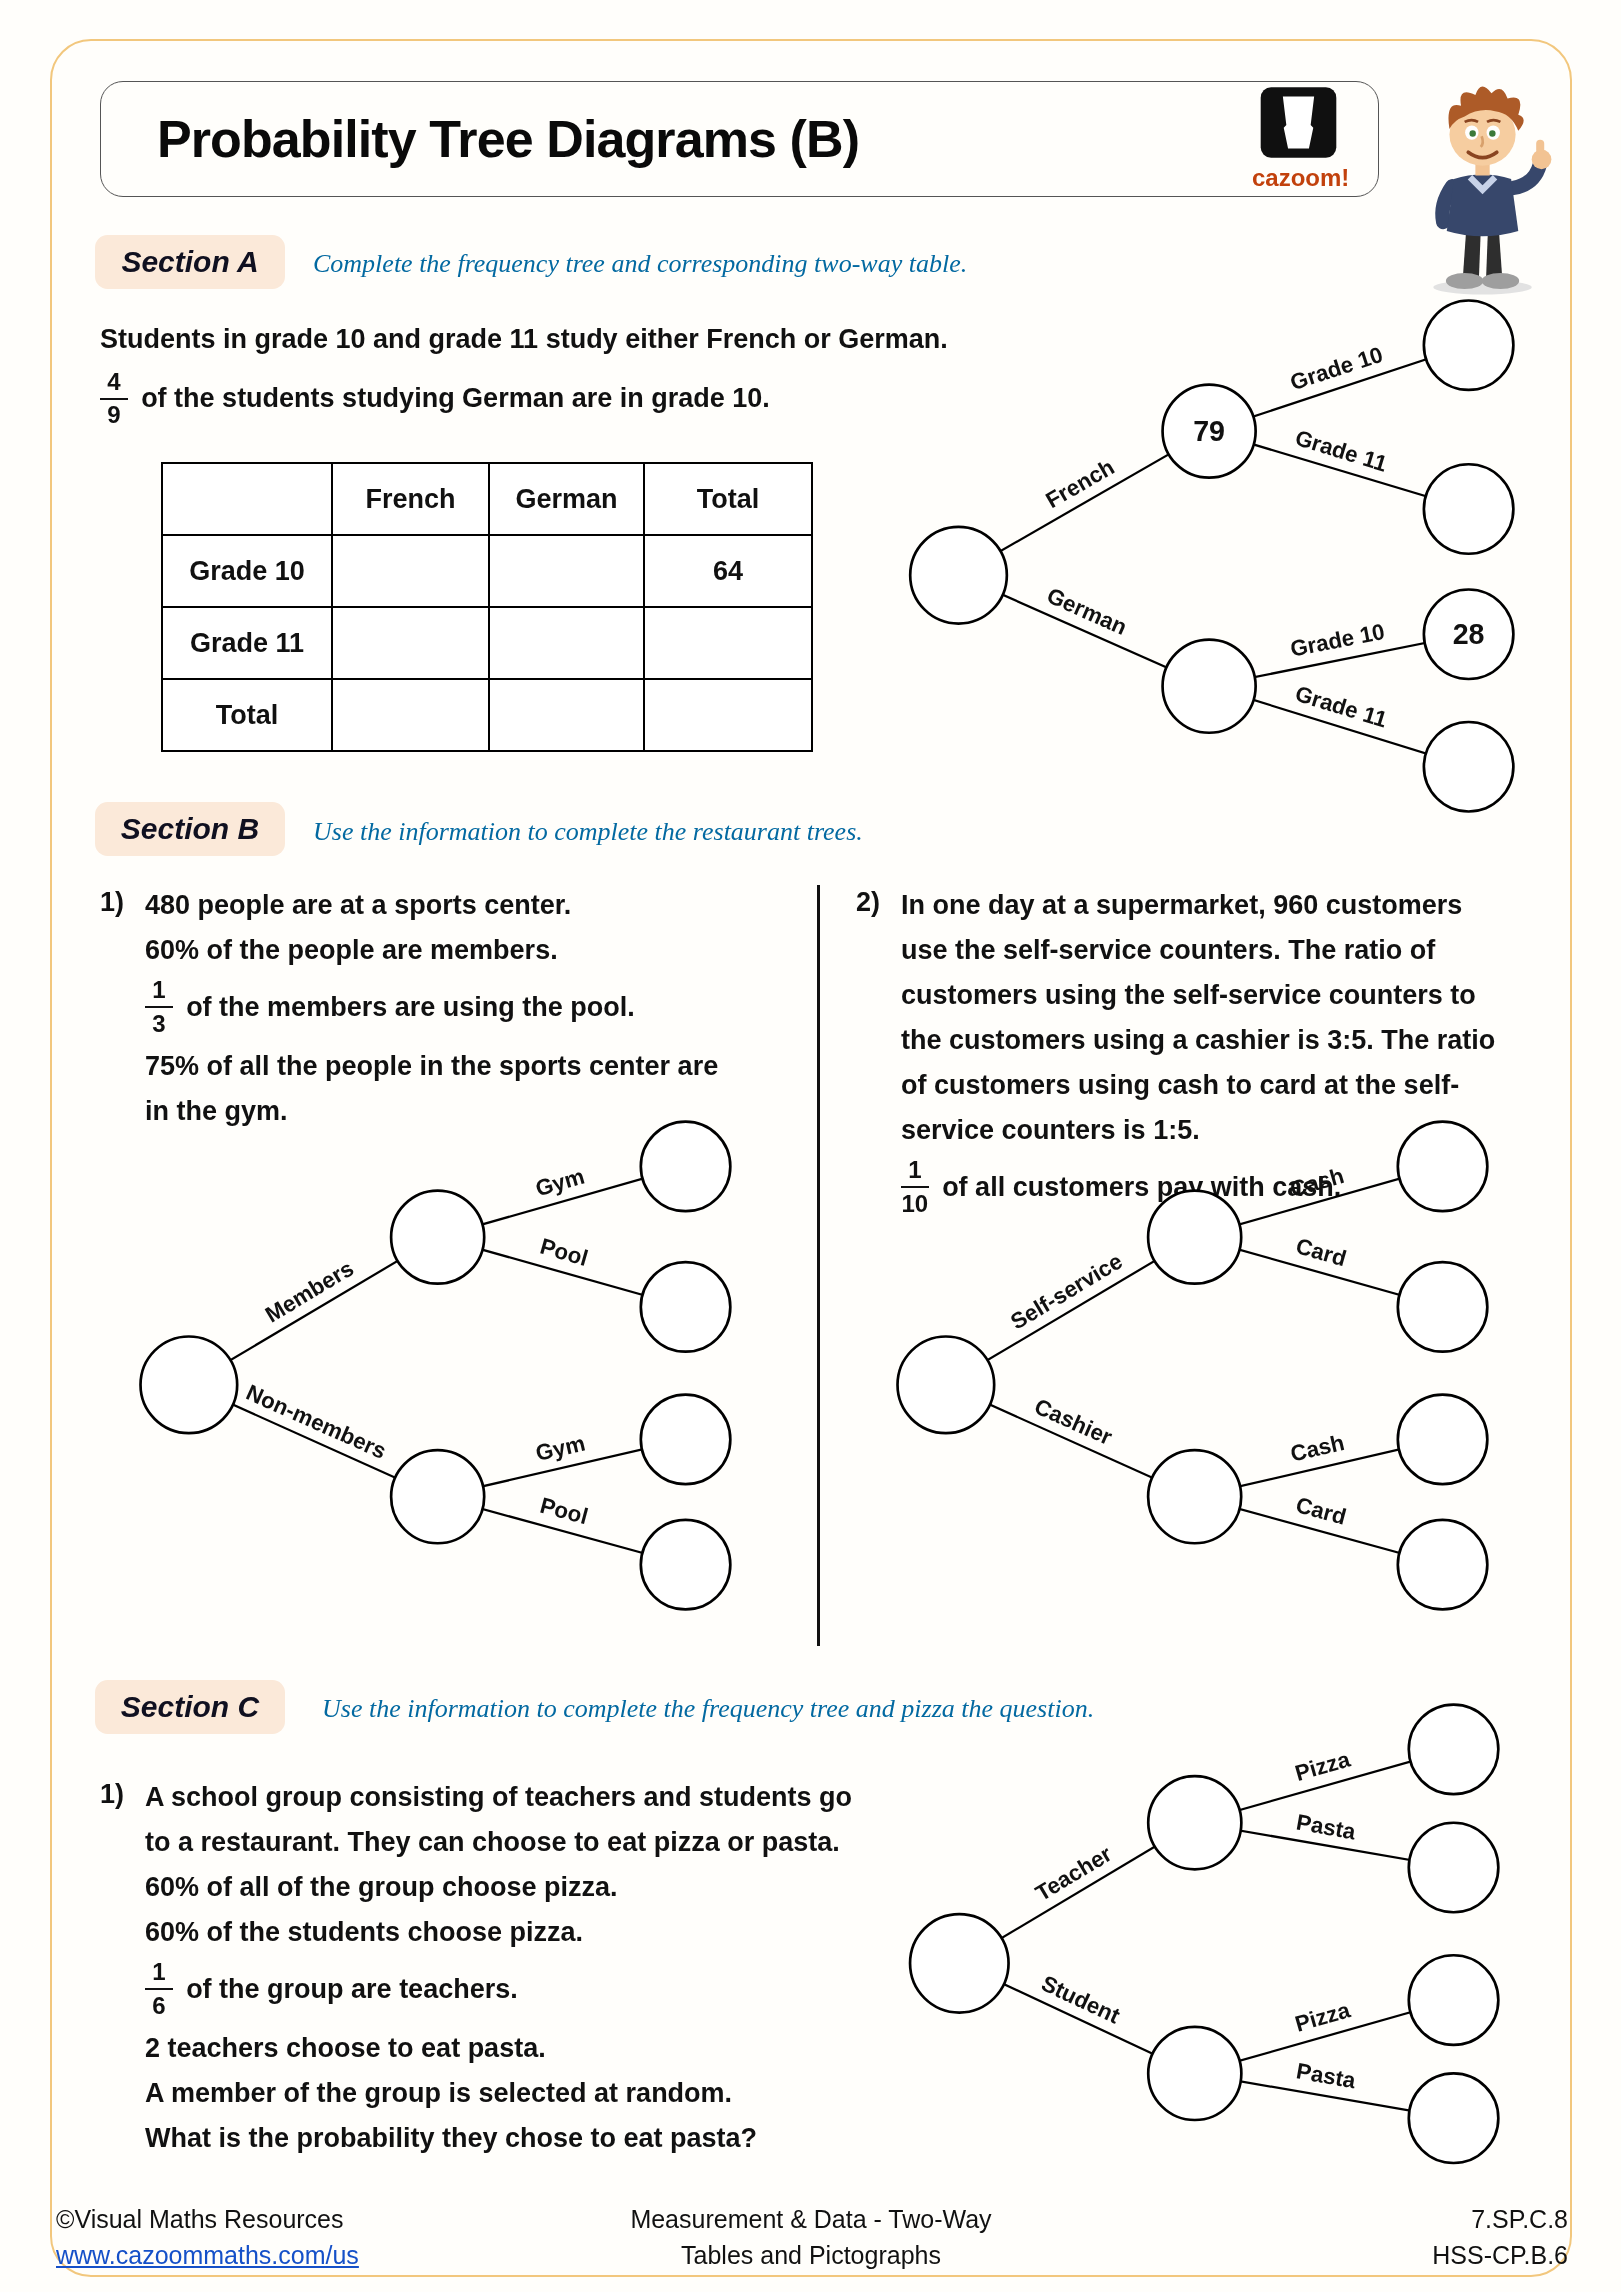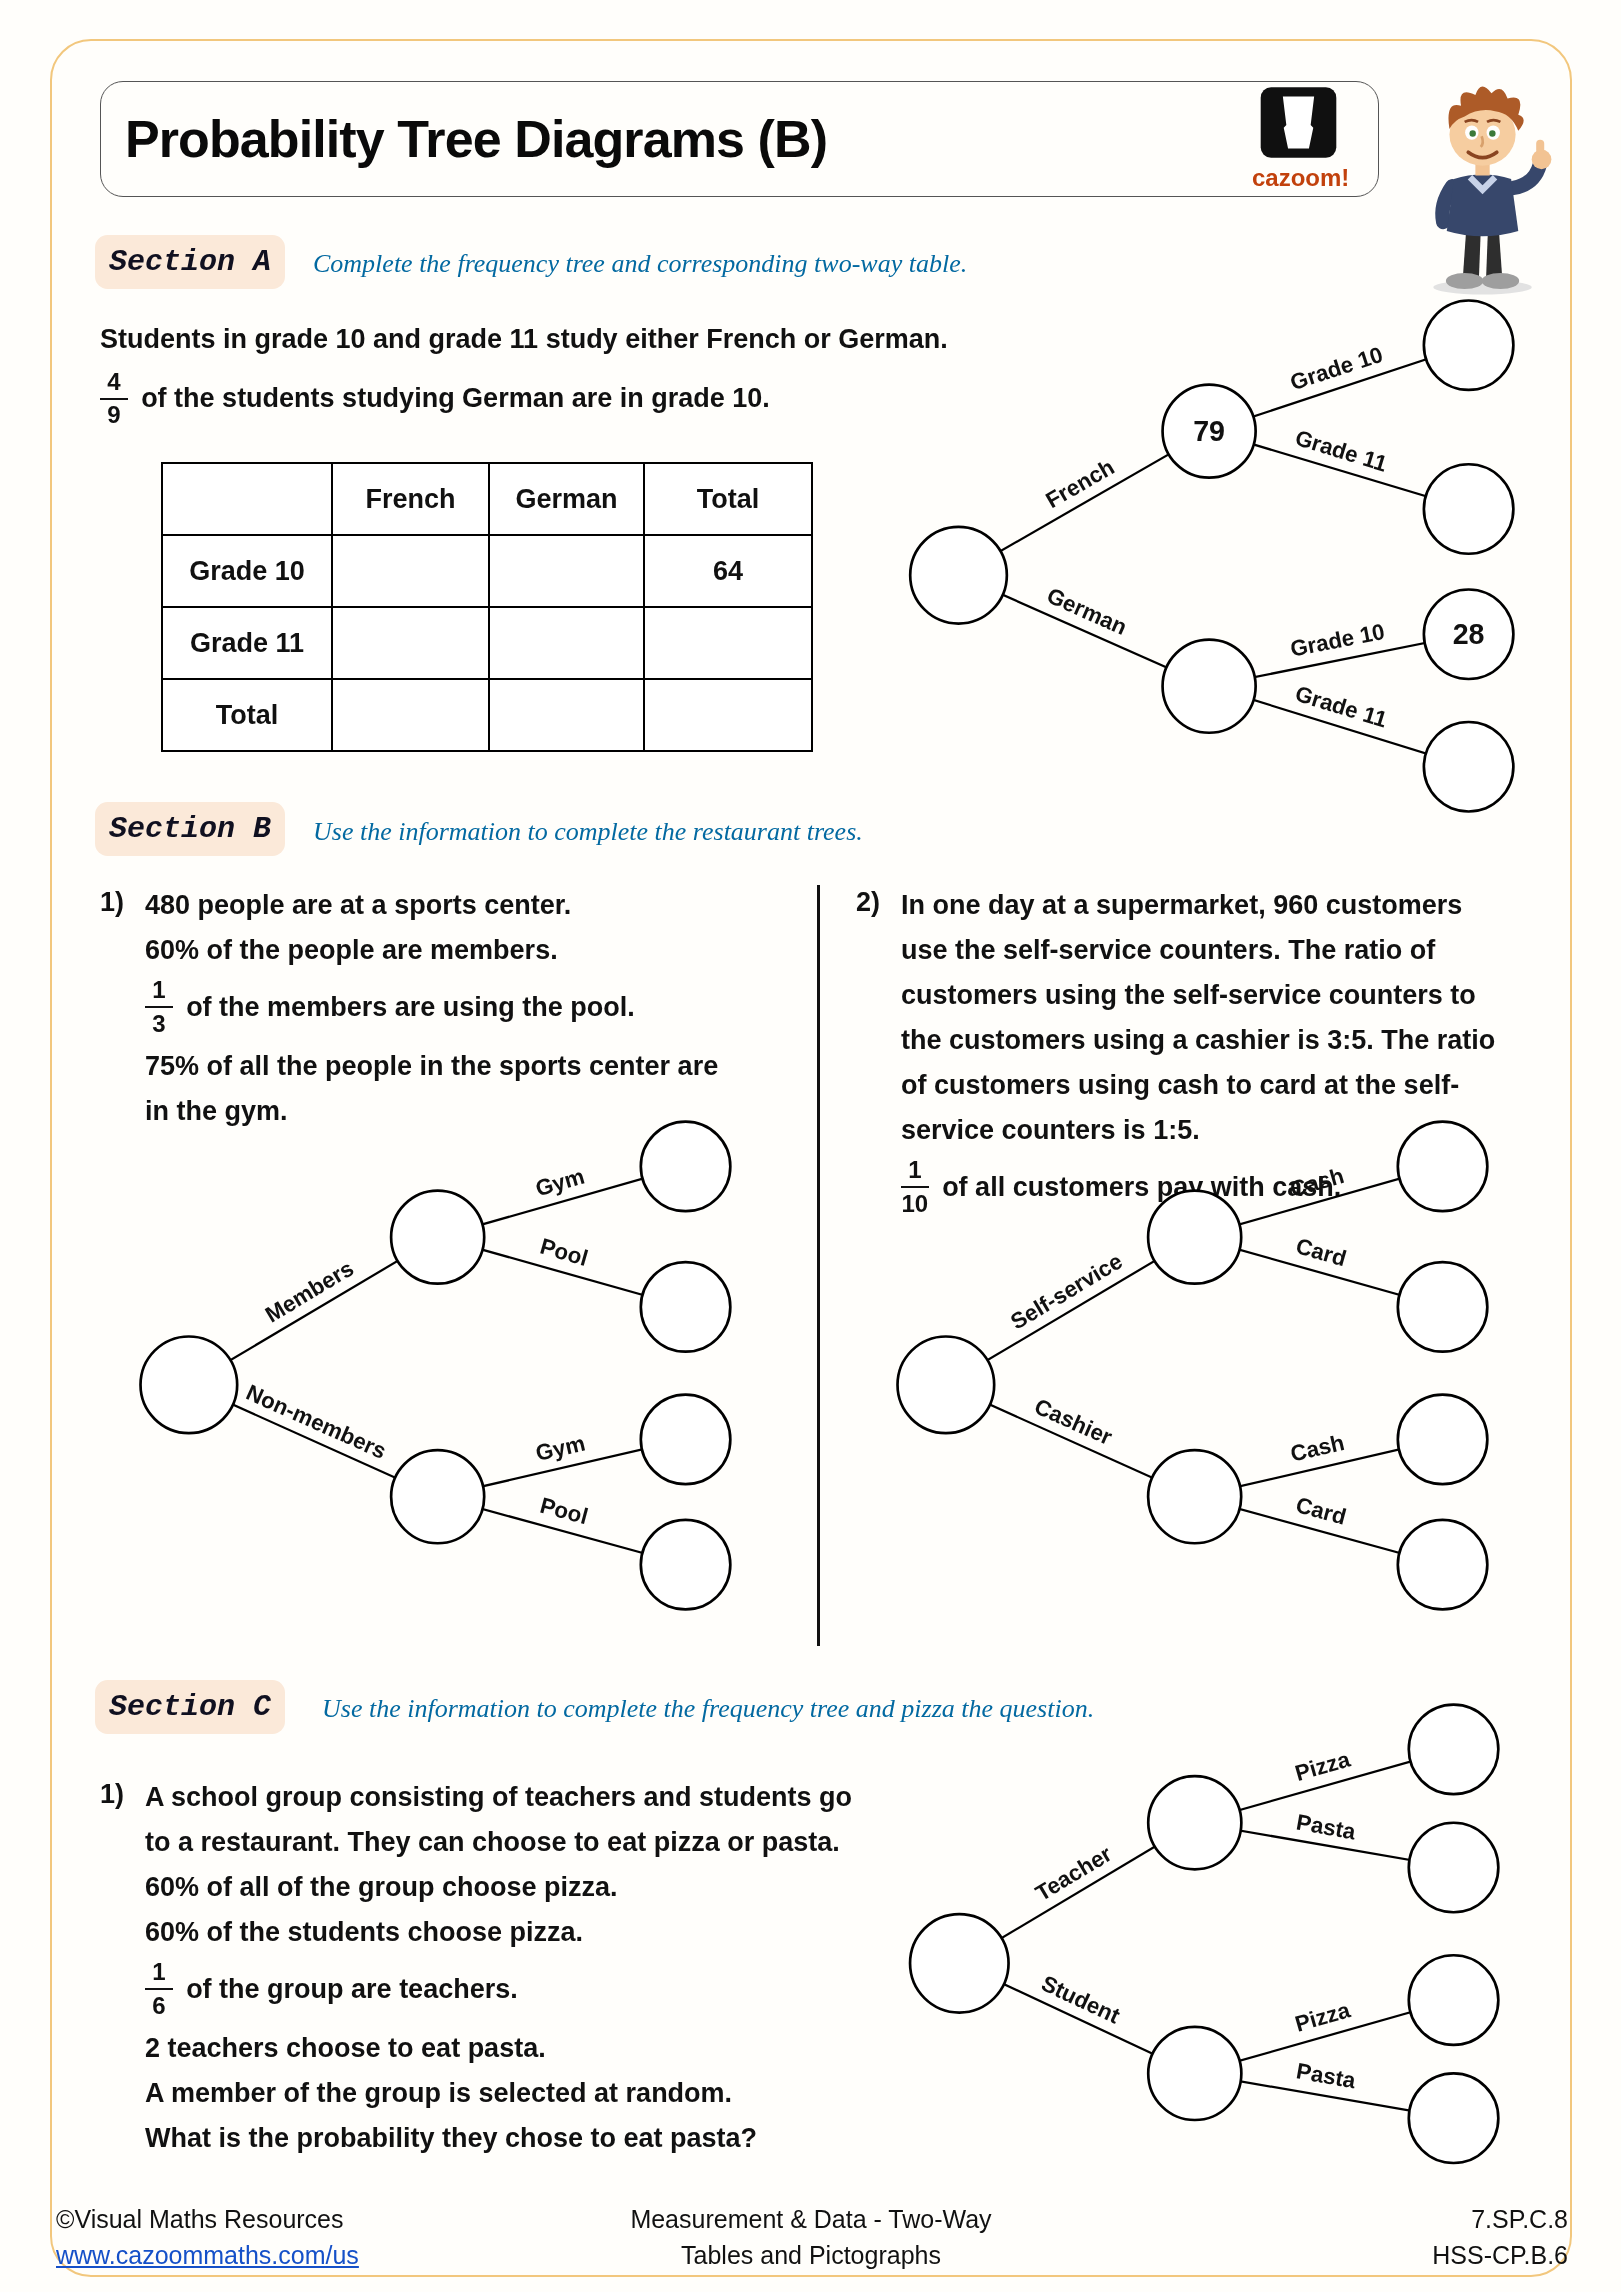--- a/index.html
+++ b/index.html
@@ -3,27 +3,27 @@
 <meta charset="utf-8">
 <style>
   html,body{margin:0;padding:0;background:#ffffff;}
   .page{position:relative;width:1622px;height:2293px;background:#fffefb;overflow:hidden;
         font-family:"Liberation Sans",sans-serif;color:#111;}
   .abs{position:absolute;}
   .page-border{position:absolute;left:50px;right:50px;top:39px;bottom:16px;
                border:2.7px solid #f2c77d;border-radius:41px;pointer-events:none;}
   
   .title-box{left:100px;top:81px;width:1279px;height:116px;border:1.8px solid #555;
-             border-radius:23px;display:flex;align-items:center;padding-left:24px;box-sizing:border-box;}
+             border-radius:23px;display:flex;align-items:center;padding-left:56px;box-sizing:border-box;}
   .page-title{font-size:52px;font-weight:700;letter-spacing:-0.9px;margin:0;color:#0a0a0a;}
   .logo{left:1252px;top:86px;width:93px;text-align:center;}
   .logo-word{font-size:24px;font-weight:700;margin-top:1.8px;color:#c2410c;}
   
   .chip{width:190px;height:54px;background:#fbe9d9;border-radius:12.5px;display:flex;
-        align-items:center;justify-content:center;font-family:Liberation Mono, monospace;
+        align-items:center;justify-content:center;font-family:Liberation Sans, sans-serif;
         font-style:italic;font-weight:700;font-size:30px;color:#101020;}
   .instr{font-family:"Liberation Serif",serif;font-style:italic;font-size:26px;color:#0369a1;}
   
   .btxt{font-weight:700;font-size:27px;white-space:nowrap;}
   .q{position:absolute;}
   .qnum{position:absolute;left:0;top:0;font-weight:700;font-size:27px;}
   .qbody{margin-left:45px;}
   .qline{font-weight:700;font-size:27px;line-height:36px;margin-bottom:9px;white-space:nowrap;}
   .fracrow{display:flex;align-items:center;gap:13.4px;margin:3.6px 0 10.7px;}
   .fracrow .after{font-weight:700;font-size:27px;white-space:nowrap;}

